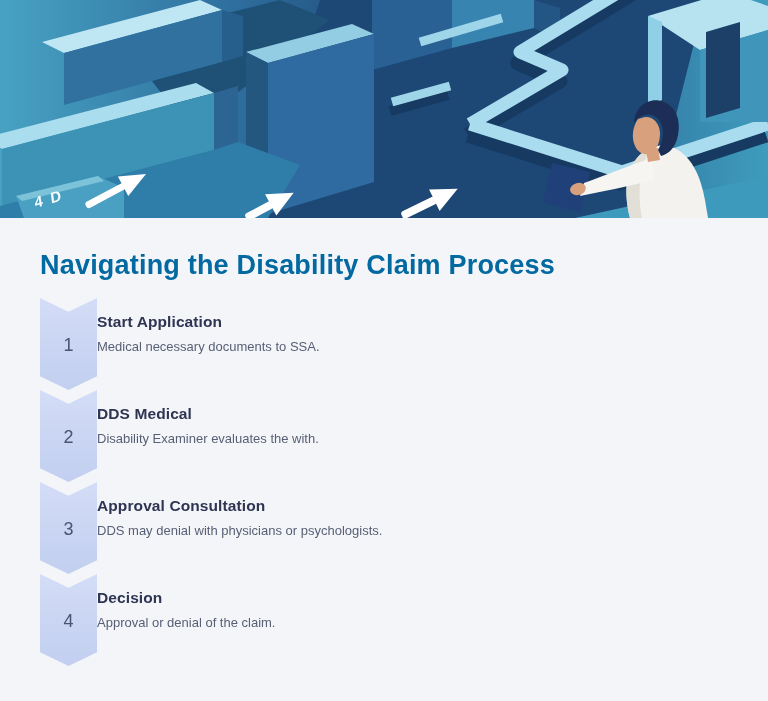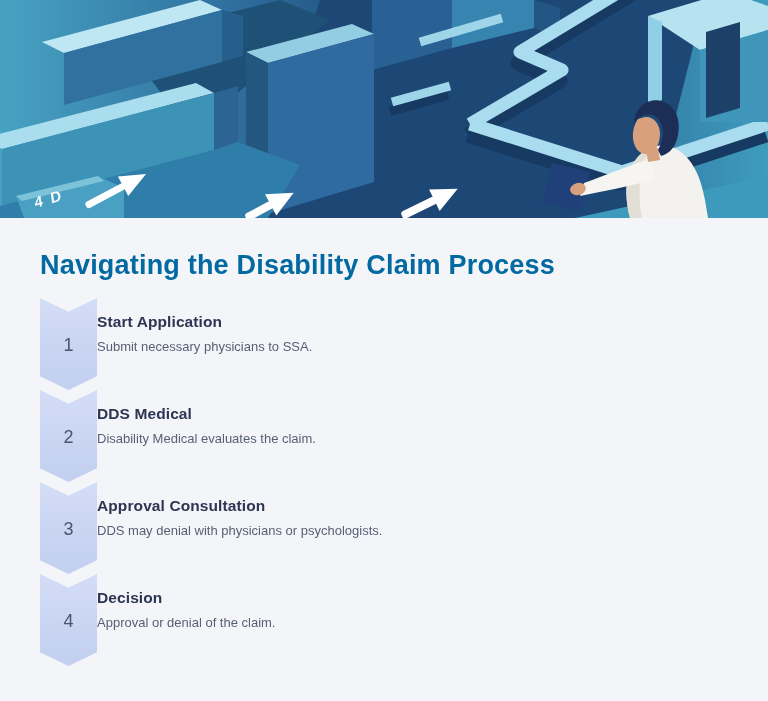--- a/index.html
+++ b/index.html
@@ -140,31 +140,31 @@
   <h1 class="page-title">Navigating the Disability Claim Process</h1>
 
   <div class="steps">
 
     <div class="step">
       <div class="badge">
         <span class="badge-num">1</span>
       </div>
       <div class="step-text">
         <div class="step-title">Start Application</div>
-        <div class="step-desc">Submit necessary physicians to SSA.</div>
+        <div class="step-desc">Medical necessary documents to SSA.</div>
       </div>
     </div>
 
     <div class="step">
       <div class="badge">
         <span class="badge-num">2</span>
       </div>
       <div class="step-text">
         <div class="step-title">DDS Medical</div>
-        <div class="step-desc">Disability Medical evaluates the claim.</div>
+        <div class="step-desc">Disability Examiner evaluates the with.</div>
       </div>
     </div>
 
     <div class="step">
       <div class="badge">
         <span class="badge-num">3</span>
       </div>
       <div class="step-text">
         <div class="step-title">Approval Consultation</div>
         <div class="step-desc">DDS may denial with physicians or psychologists.</div>

